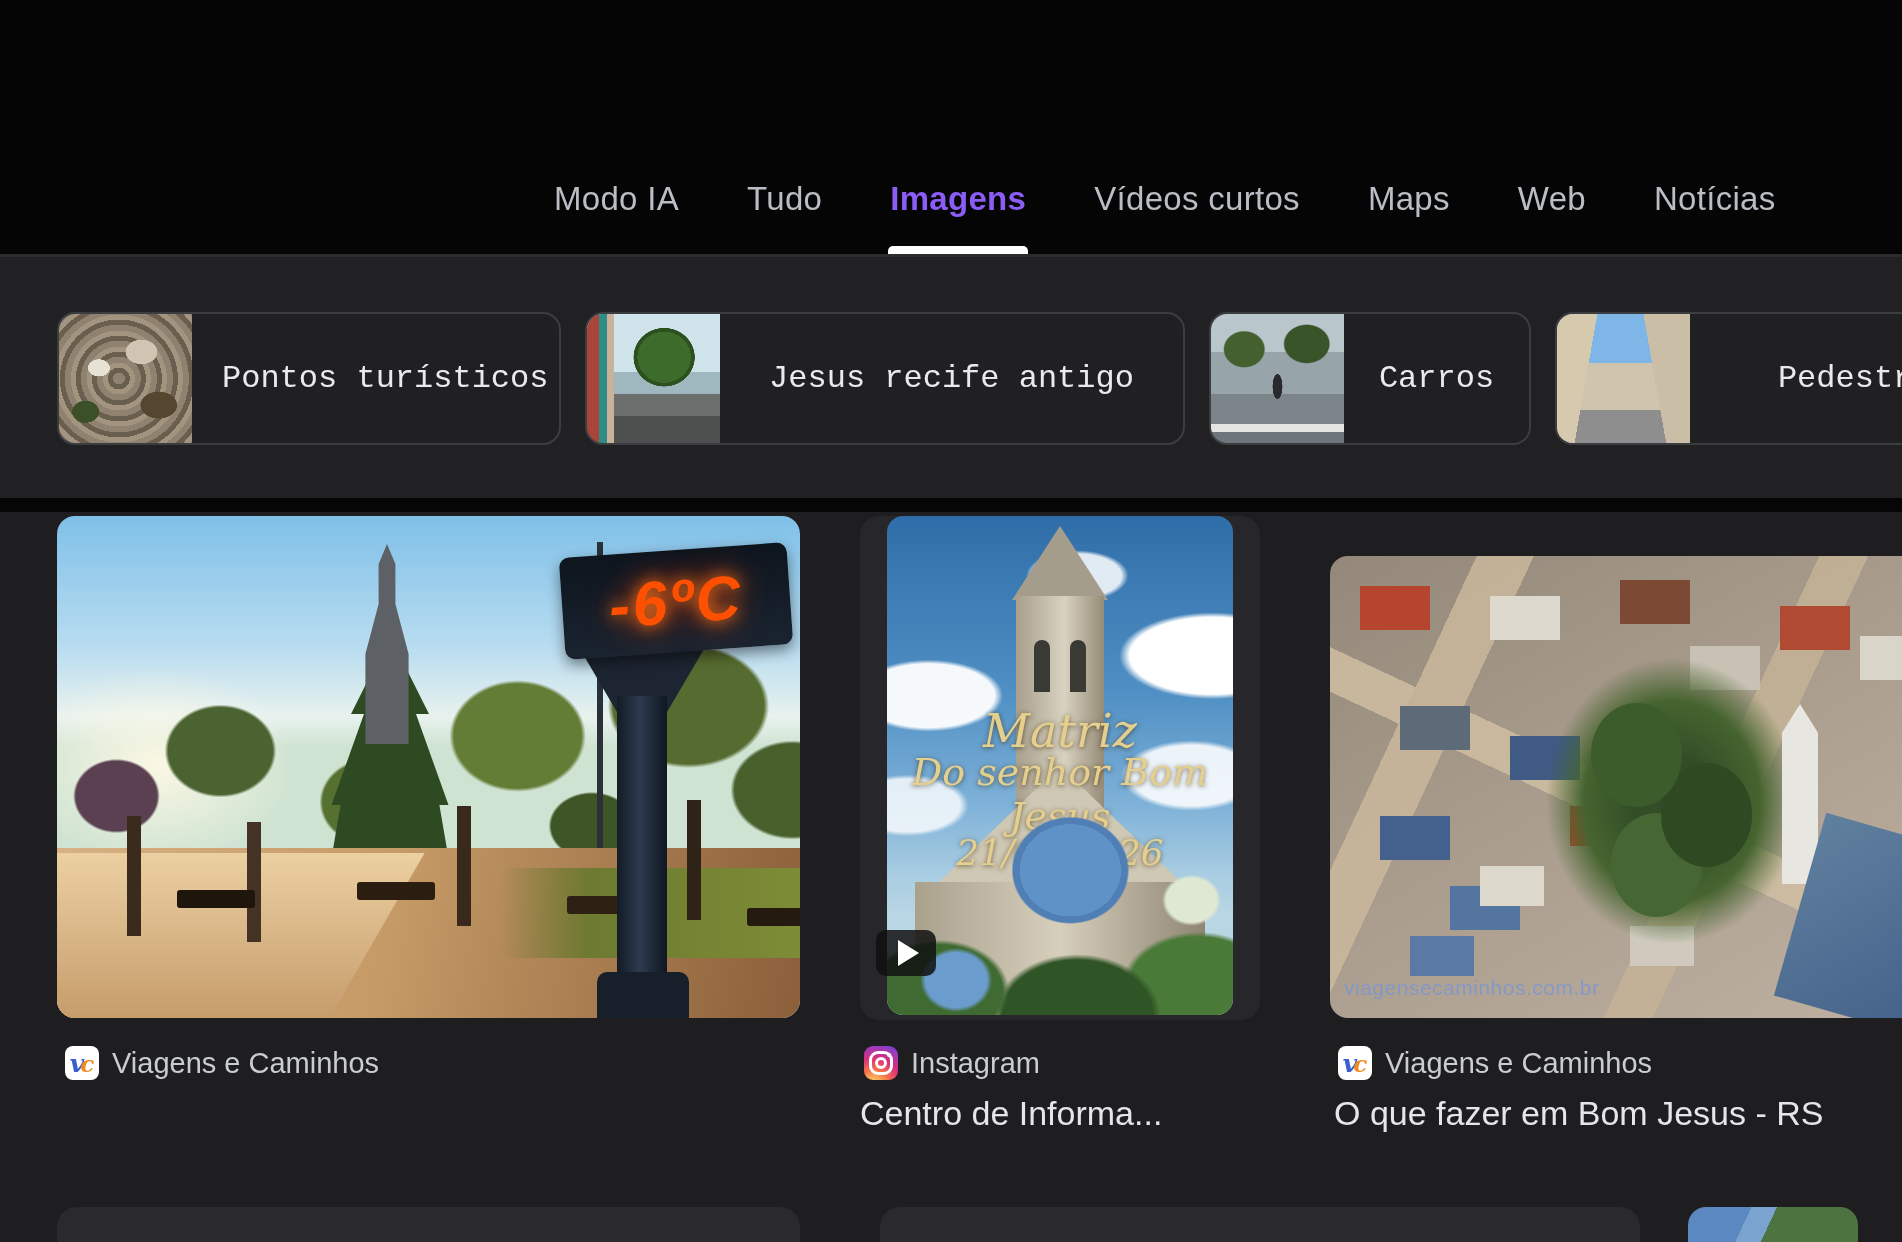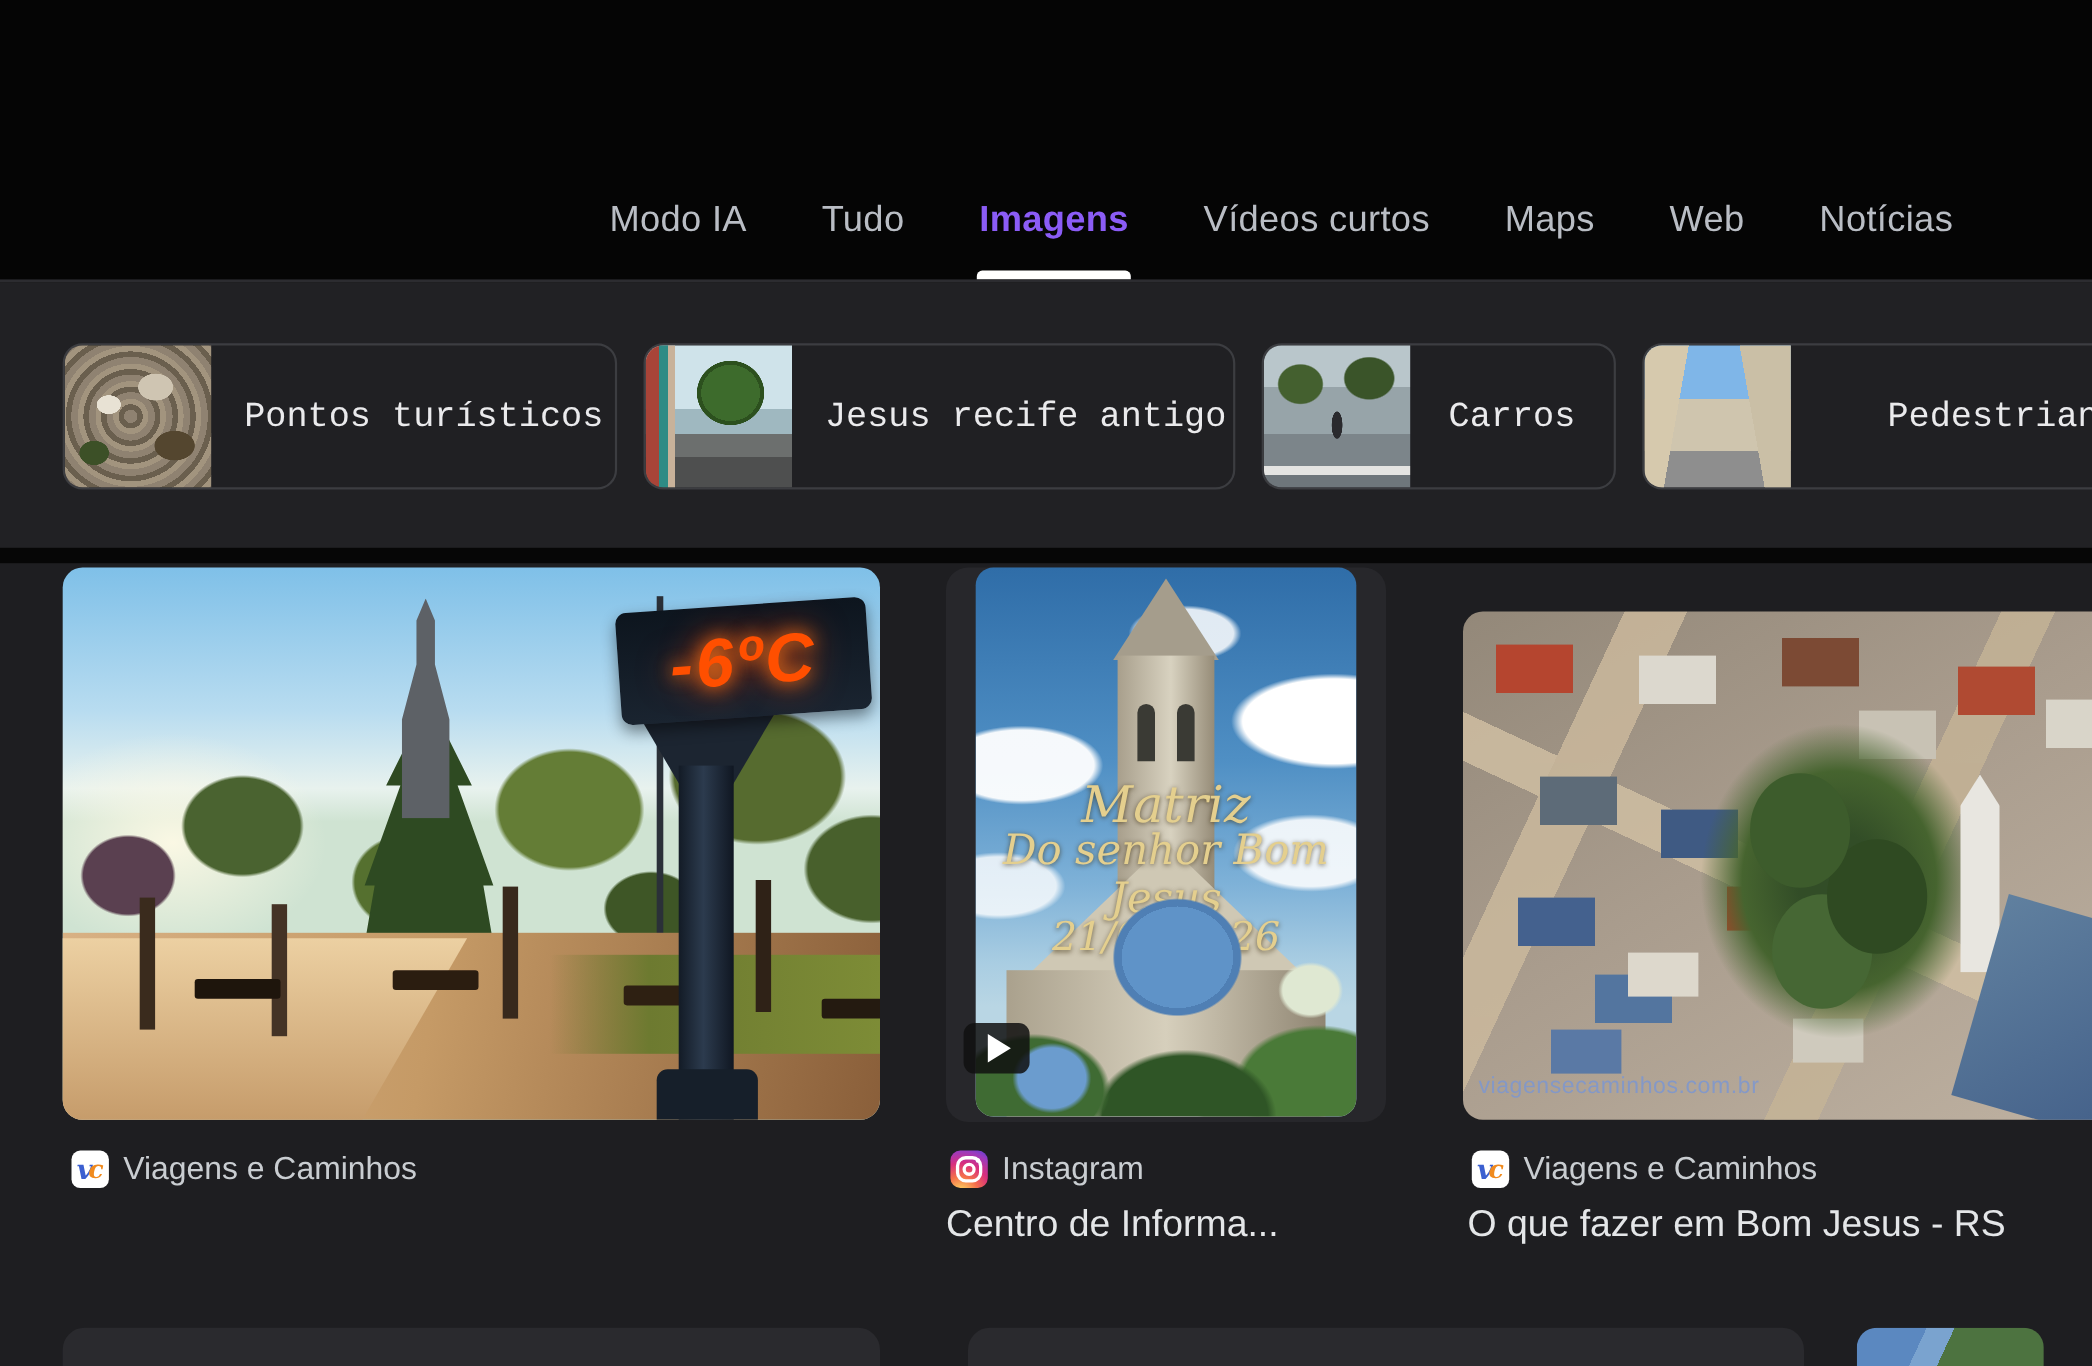--- a/index.html
+++ b/index.html
@@ -151,21 +151,21 @@
     </nav>
     <div class="header-divider"></div>
   </div>
 
   <div class="chipband">
     <div class="chipbar">
       <div class="chip" style="width:504px">
         <div class="chip-thumb t1"></div>
         <div class="chip-label">Pontos turísticos</div>
       </div>
-      <div class="chip" style="width:538px">
+      <div class="chip" style="width:600px">
         <div class="chip-thumb t2"></div>
         <div class="chip-label">Jesus recife antigo</div>
       </div>
       <div class="chip" style="width:322px">
         <div class="chip-thumb t3"></div>
         <div class="chip-label">Carros</div>
       </div>
       <div class="chip" style="width:620px">
         <div class="chip-thumb t4"></div>
         <div class="chip-label">Pedestrianização</div>

